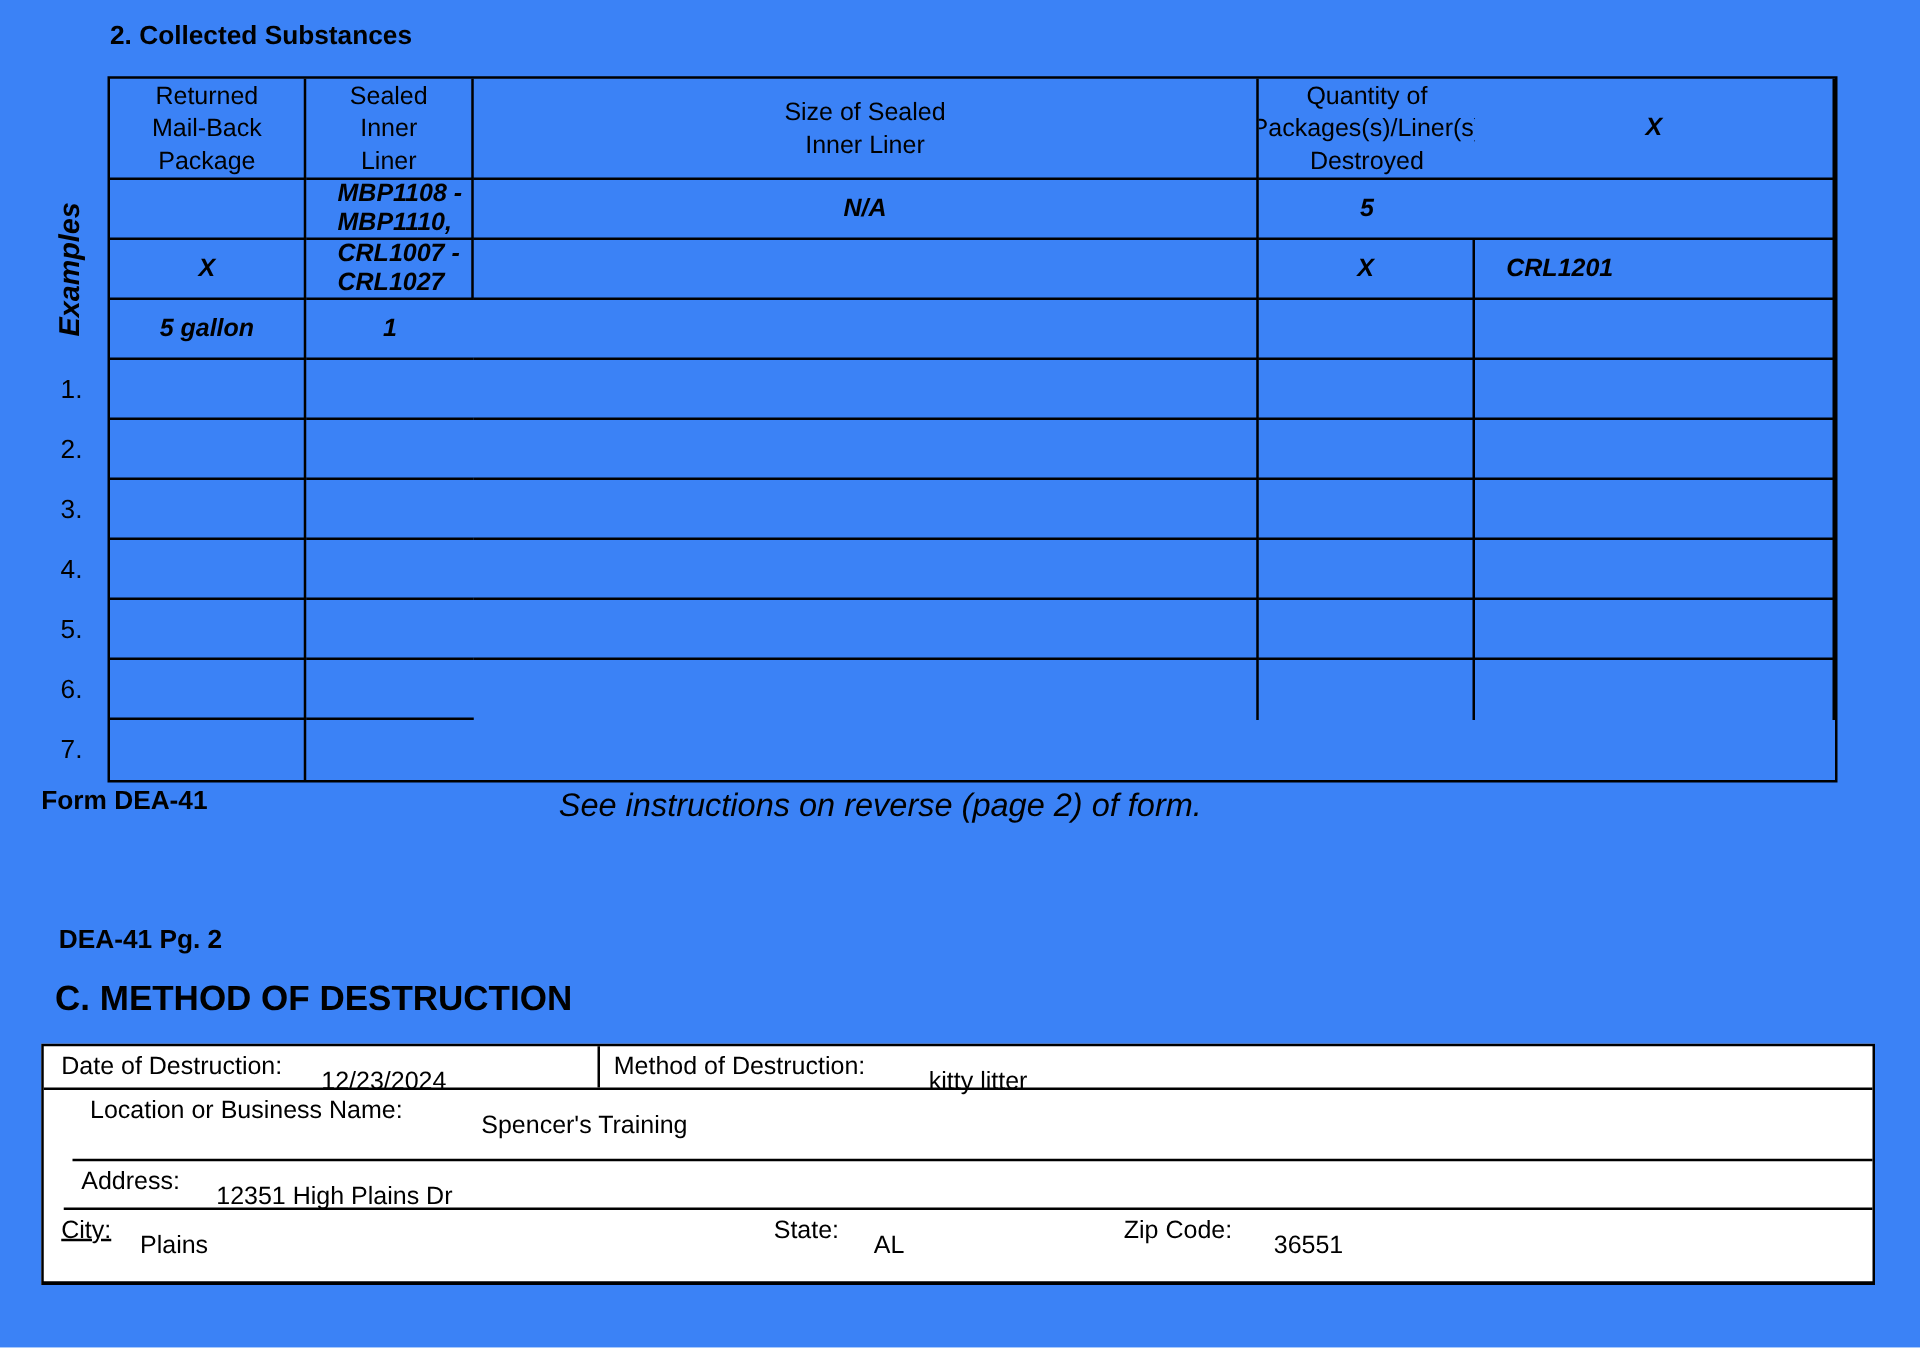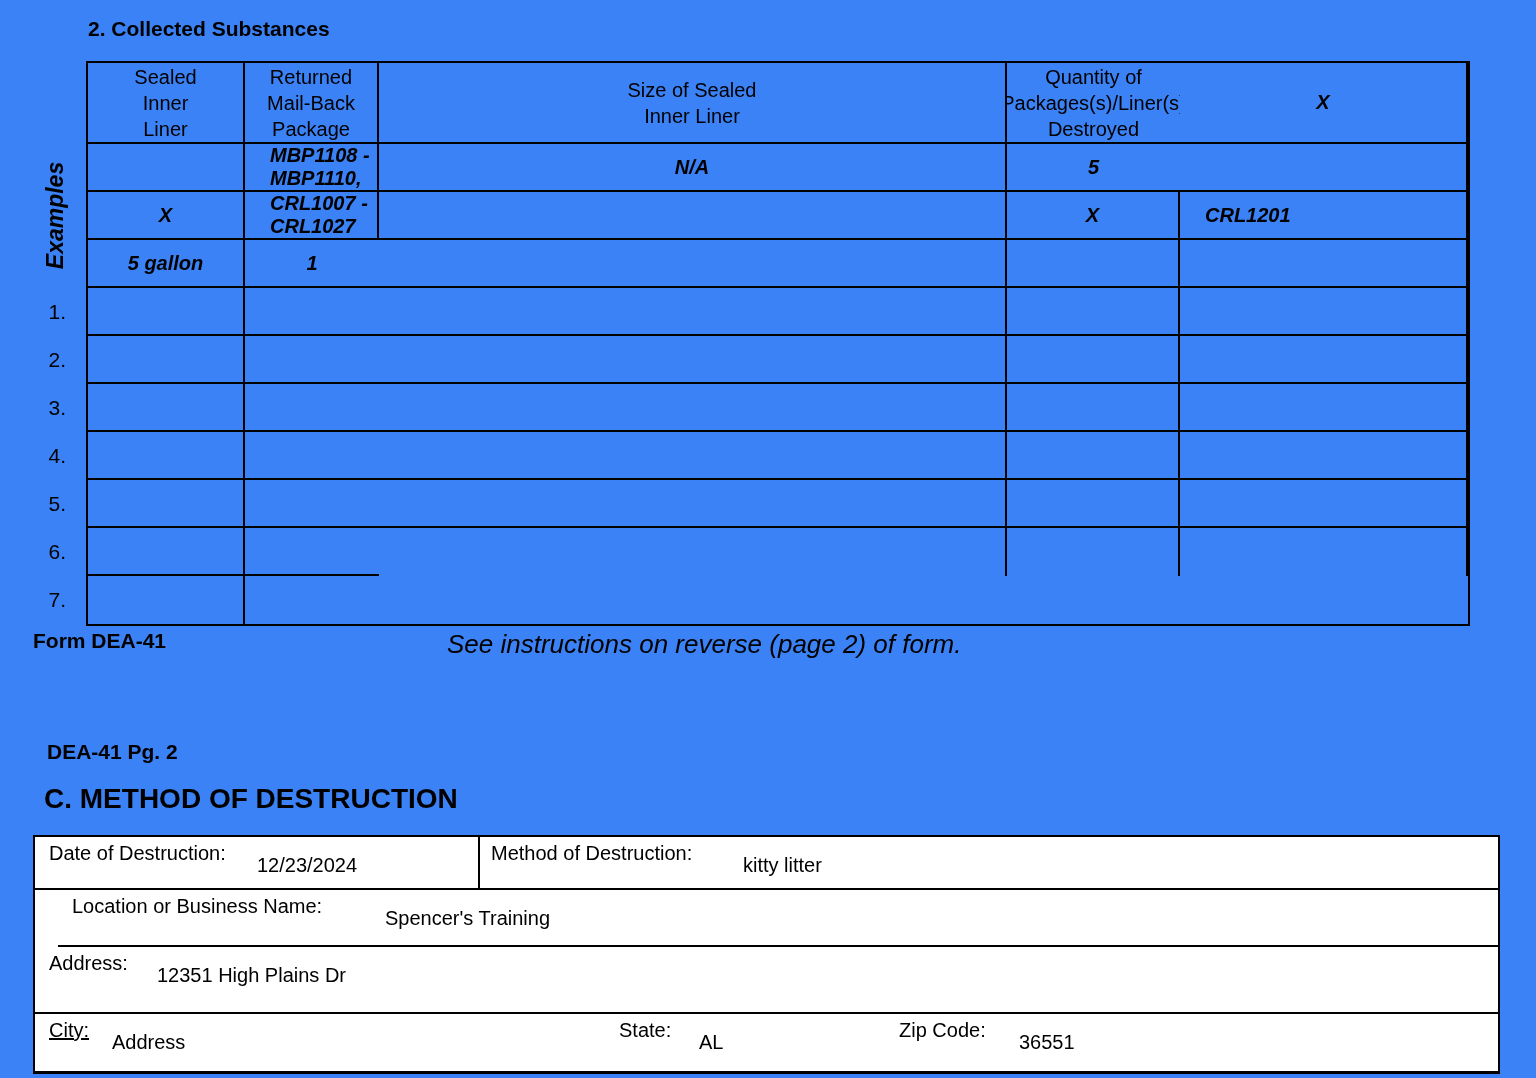--- a/index.html
+++ b/index.html
@@ -128,23 +128,23 @@
     box-sizing: border-box;
     border: 2px solid #000;
     border-bottom-width: 3px;
     background: #fff;
   }
   .m-row {
     position: relative;
     box-sizing: border-box;
     border-bottom: 2px solid #000;
   }
-  .m-row-1 { height: 53px; }
+  .m-row-1 { height: 35px; }
   .m-row-2 { height: 57px; margin-left: 23px; }
-  .m-row-3 { height: 67px; }
+  .m-row-3 { height: 39px; margin-left: 16px; }
   .m-row-4 { height: 57px; border-bottom: none; }
   .m-label {
     position: absolute;
     top: 5px;
     font-size: 20px;
     white-space: nowrap;
   }
   .m-value {
     position: absolute;
     top: 17px;
@@ -180,26 +180,26 @@
 <div class="page">
 
   <div class="section2-title">2. Collected Substances</div>
 
   <div class="examples-label">
     <span>Examples</span>
   </div>
 
   <div class="collected-grid">
 
+    <div class="cell header-cell">Returned
+Mail-Back
+Package</div>
     <div class="cell header-cell">Sealed
 Inner
 Liner</div>
-    <div class="cell header-cell">Returned
-Mail-Back
-Package</div>
     <div class="cell header-cell">Size of Sealed
 Inner Liner</div>
     <div class="cell header-cell last-col">Quantity of
 Packages(s)/Liner(s)
 Destroyed</div>
 
     <div class="cell example-cell">X</div>
     <div class="cell example-cell"></div>
     <div class="cell example-cell uid-cell">MBP1106, MBP1108 - MBP1110, MBP112</div>
     <div class="cell example-cell">N/A</div>
@@ -269,21 +269,21 @@
     <div class="m-row m-row-2">
       <span class="m-label lbl-location">Location or Business Name:</span>
       <span class="m-value val-location">Spencer's Training</span>
     </div>
     <div class="m-row m-row-3">
       <span class="m-label lbl-address">Address:</span>
       <span class="m-value val-address">12351 High Plains Dr</span>
     </div>
     <div class="m-row m-row-4">
       <span class="m-label lbl-city">City:</span>
-      <span class="m-value val-city">Address</span>
+      <span class="m-value val-city">Plains</span>
       <span class="m-label lbl-state">State:</span>
       <span class="m-value val-state">AL</span>
       <span class="m-label lbl-zip">Zip Code:</span>
       <span class="m-value val-zip">36551</span>
     </div>
   </div>
 
 <div class="row-num" style="top: 288px;">1.</div>
     <div class="row-num" style="top: 336px;">2.</div>
     <div class="row-num" style="top: 384px;">3.</div>

